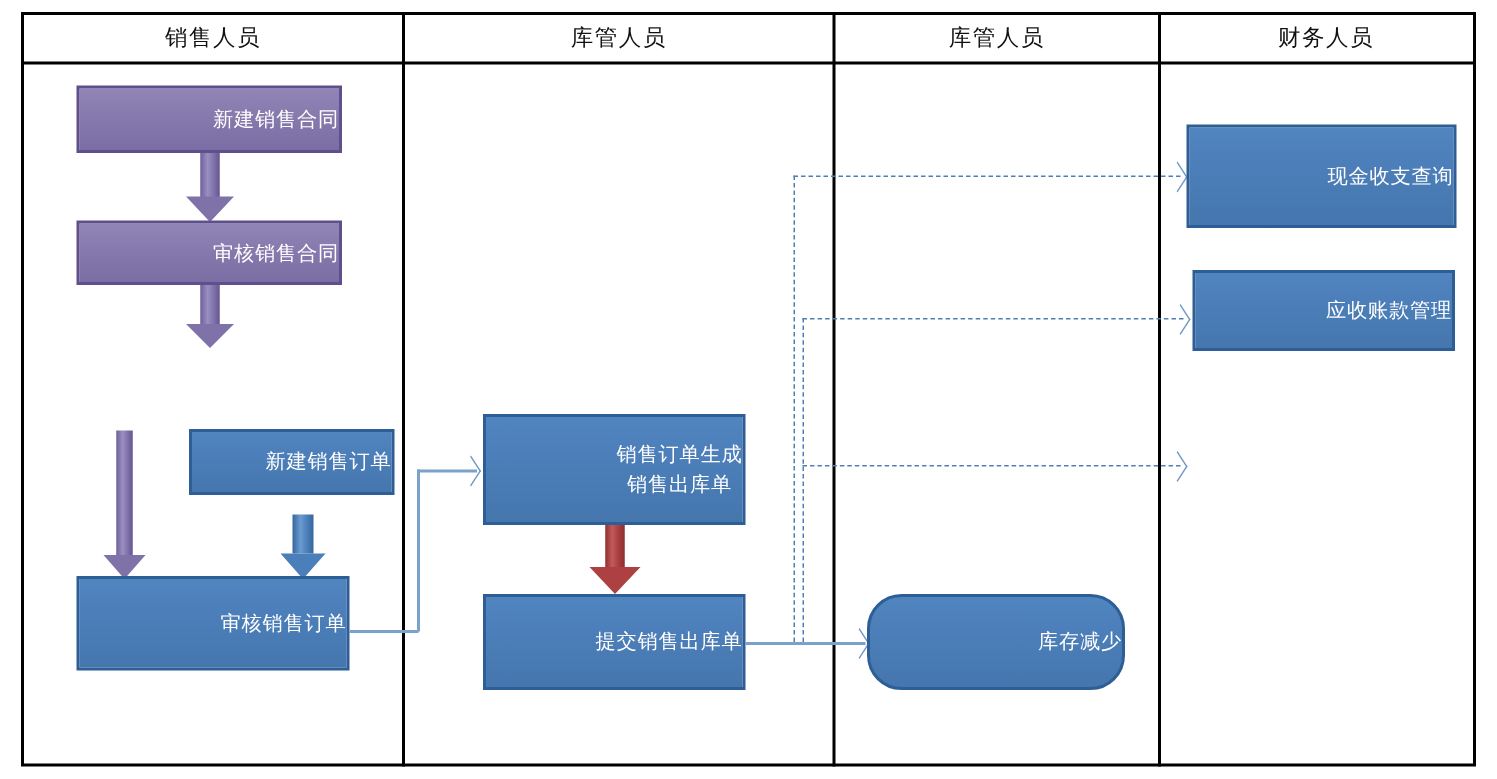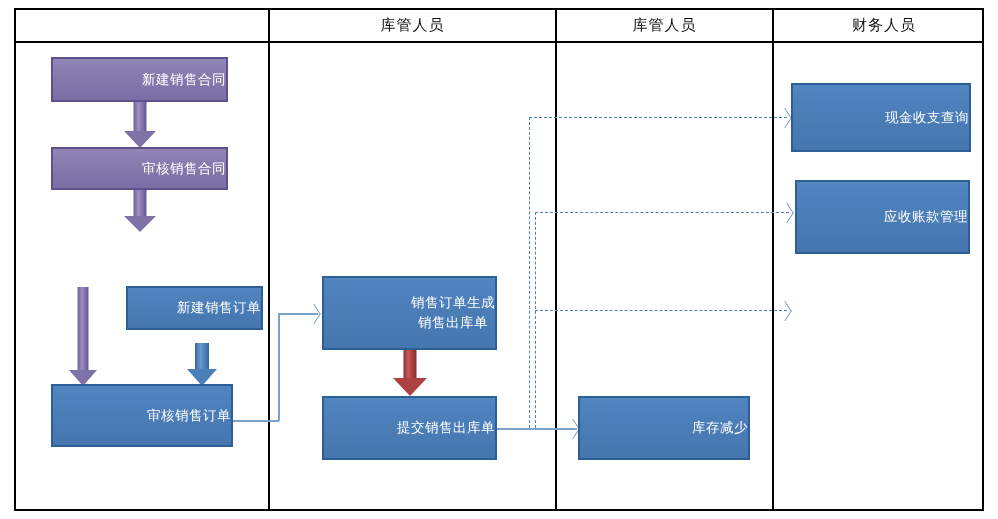--- a/index.html
+++ b/index.html
@@ -50,20 +50,21 @@
 <body>
 
 <div id="canvas">
 
   <div class="lane-frame" style="left:14px;top:8px;width:970px;height:503px;"></div>
   <div class="hdr-rule" style="left:14px;top:41px;width:970px;"></div>
   <div class="lane-div" style="left:268px;top:8px;height:503px;"></div>
   <div class="lane-div" style="left:555px;top:8px;height:503px;"></div>
   <div class="lane-div" style="left:772px;top:8px;height:503px;"></div>
 
+  <div class="lane-title" style="left:16px;top:10px;width:252px;height:31px;">销售人员</div>
   <div class="lane-title" style="left:270px;top:10px;width:285px;height:31px;">库管人员</div>
   <div class="lane-title" style="left:557px;top:10px;width:215px;height:31px;">库管人员</div>
   <div class="lane-title" style="left:774px;top:10px;width:220px;height:31px;">财务人员</div>
 
   <div class="node purple" style="left:51px;top:57px;width:177px;height:45px;">
     <span>新建销售合同</span>
   </div>
 
   <div class="barrow pu" style="left:124px;top:102px;width:32px;height:46px;">
     <div class="shaft" style="width:13px;height:30px;"></div>
@@ -115,38 +116,38 @@
     <div class="head" style="border-left-width:17px;border-right-width:17px;border-top-width:18px;"></div>
   </div>
 
   <div class="node blue" style="left:322px;top:396px;width:175px;height:64px;">
     <span>提交销售出库单</span>
   </div>
 
   <div class="seg h" style="left:497px;top:428px;width:80px;"></div>
   <div class="vhead" style="left:567px;top:423px;"></div>
 
-  <div class="node blue" style="left:578px;top:396px;width:172px;height:64px;">
+  <div class="node blue" style="left:578px;top:396px;width:172px;height:64px;border-radius:23px;">
     <span>库存减少</span>
   </div>
 
   <div class="dseg v" style="left:529px;top:117px;height:311px;"></div>
   <div class="dseg v" style="left:535px;top:212px;height:216px;"></div>
 
   <div class="dseg h" style="left:529px;top:117px;width:258px;"></div>
   <div class="vhead" style="left:779px;top:112px;"></div>
 
   <div class="dseg h" style="left:535px;top:212px;width:254px;"></div>
   <div class="vhead" style="left:781px;top:207px;"></div>
 
   <div class="dseg h" style="left:535px;top:310px;width:252px;"></div>
   <div class="vhead" style="left:779px;top:305px;"></div>
 
   <div class="node blue" style="left:791px;top:83px;width:180px;height:69px;">
     <span>现金收支查询</span>
   </div>
 
-  <div class="node blue" style="left:795px;top:180px;width:175px;height:74px;">
+  <div class="node blue" style="left:795px;top:180px;width:175px;height:54px;">
     <span>应收账款管理</span>
   </div>
 
 
 </div>
 
 </body></html>

